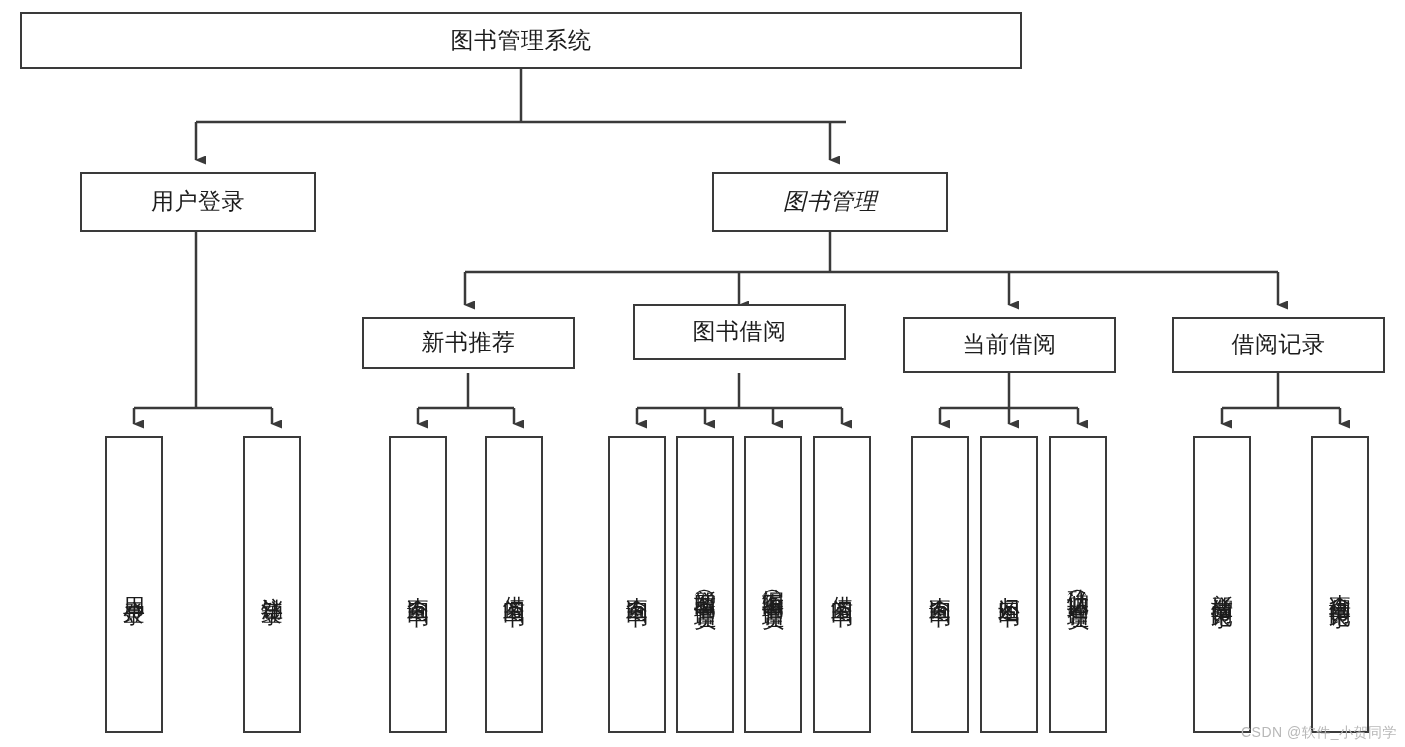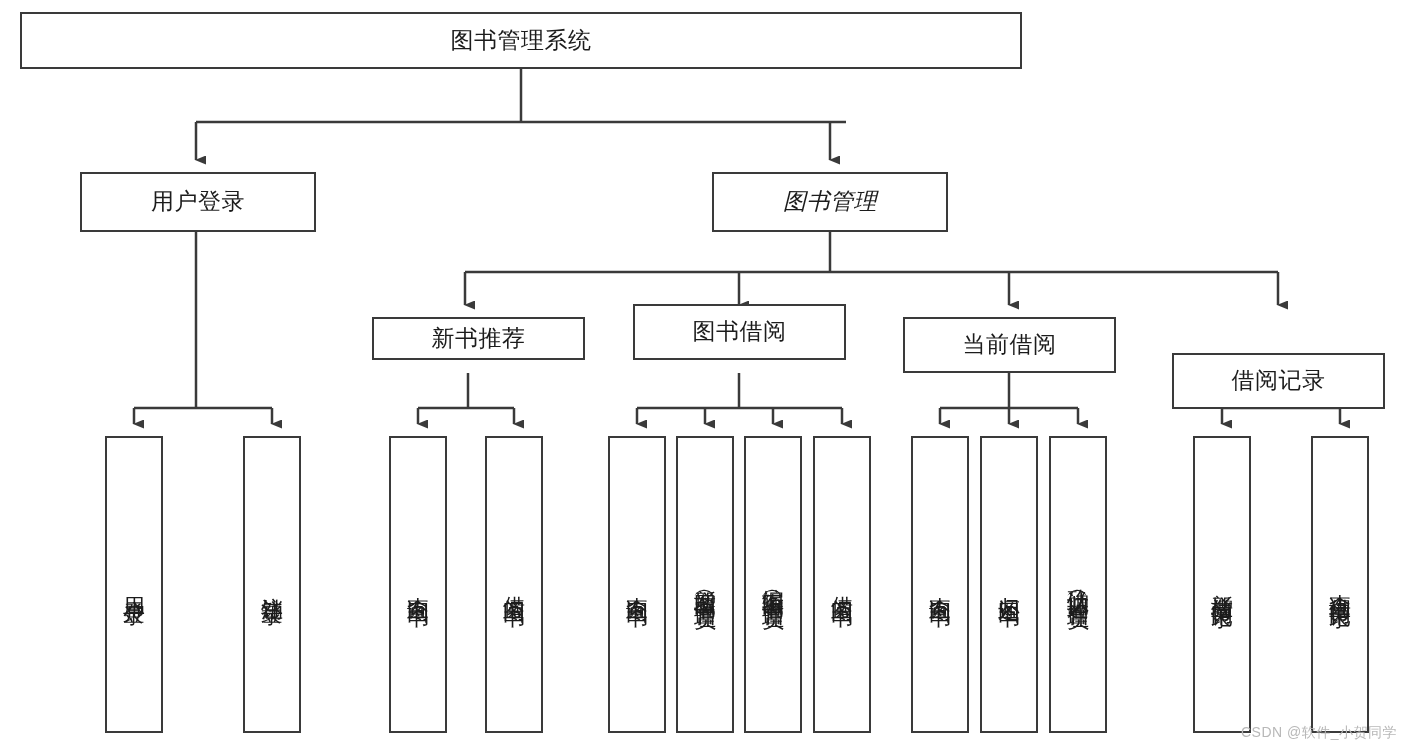--- a/index.html
+++ b/index.html
@@ -127,30 +127,30 @@
     <span>图书管理系统</span>
   </div>
 
   <div class="node horiz" style="left:80px; top:172px; width:236px; height:60px;">
     <span>用户登录</span>
   </div>
   <div class="node horiz" style="left:712px; top:172px; width:236px; height:60px;font-style:italic;">
     <span>图书管理</span>
   </div>
 
-  <div class="node horiz" style="left:362px; top:317px; width:213px; height:43px;margin-left:10px;">
+  <div class="node horiz" style="left:362px; top:317px; width:213px; height:52px;">
     <span>新书推荐</span>
   </div>
   <div class="node horiz" style="left:633px; top:304px; width:213px; height:56px;">
     <span>图书借阅</span>
   </div>
   <div class="node horiz" style="left:903px; top:317px; width:213px; height:56px;">
     <span>当前借阅</span>
   </div>
-  <div class="node horiz" style="left:1172px; top:317px; width:213px; height:56px;margin-top:36px;">
+  <div class="node horiz" style="left:1172px; top:317px; width:213px; height:56px;">
     <span>借阅记录</span>
   </div>
 
   <div class="node leaf" style="left:105px; top:436px; width:58px; height:297px;">
     <span class="vtext">用户登录</span>
   </div>
   <div class="node leaf" style="left:243px; top:436px; width:58px; height:297px;">
     <span class="vtext">注销登录</span>
   </div>
 

